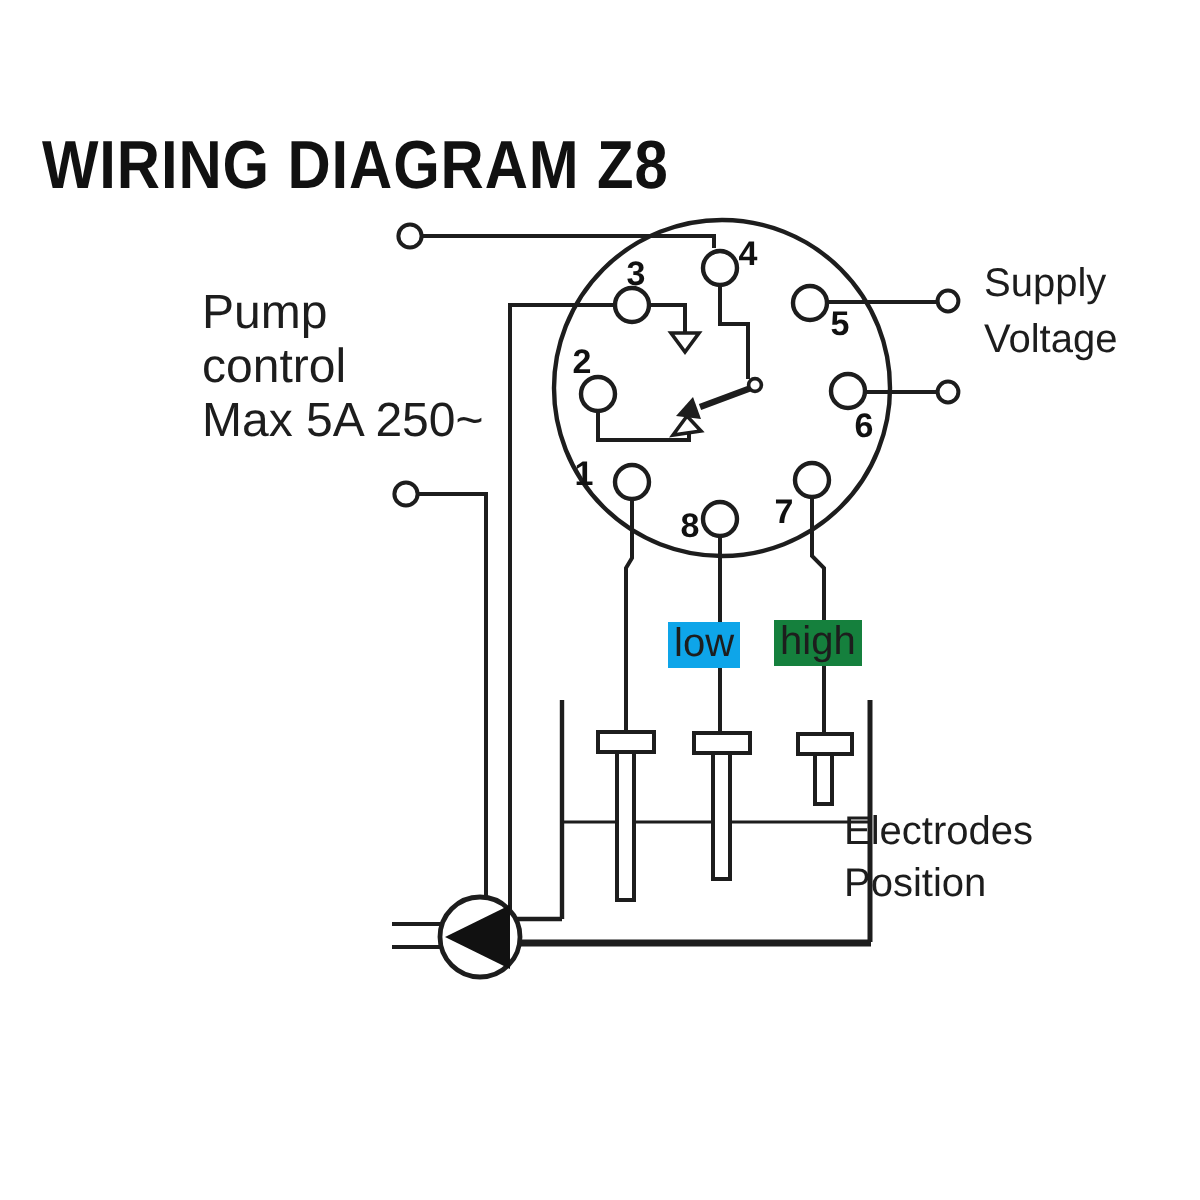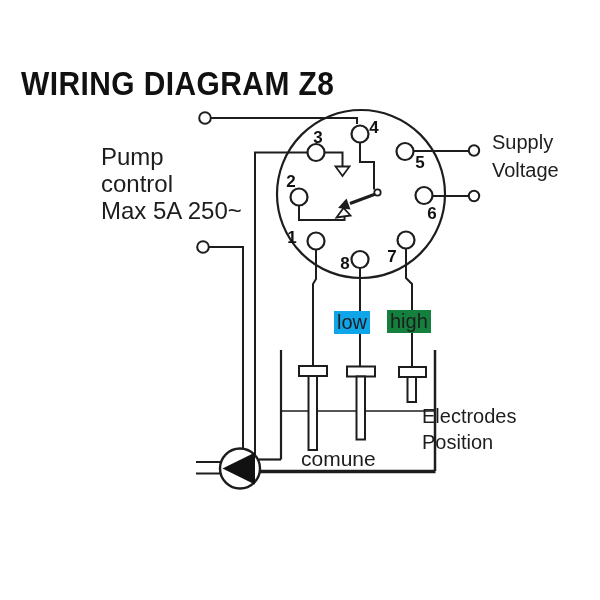--- a/index.html
+++ b/index.html
@@ -108,21 +108,20 @@
   <div id="supply-voltage" class="txt">Supply
 Voltage</div>
 
   <div id="label-low" class="txt">low</div>
 
   <div id="label-high" class="txt">high</div>
 
   <div id="electrodes-position" class="txt">Electrodes
 Position</div>
 
-  <div id="label-comune" class="txt">comune</div>
 
   <div class="pin-num" style="left:292px;top:237px;">1</div>
   <div class="pin-num" style="left:291px;top:181px;">2</div>
   <div class="pin-num" style="left:318px;top:137px;">3</div>
   <div class="pin-num" style="left:374px;top:127px;">4</div>
   <div class="pin-num" style="left:420px;top:162px;">5</div>
   <div class="pin-num" style="left:432px;top:213px;">6</div>
   <div class="pin-num" style="left:392px;top:256px;">7</div>
   <div class="pin-num" style="left:345px;top:263px;">8</div>
 

